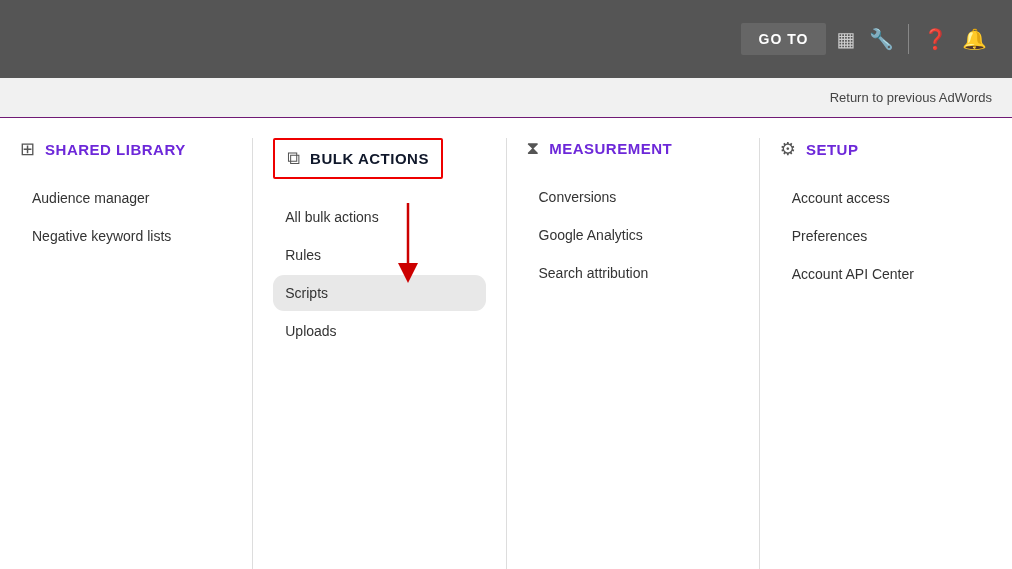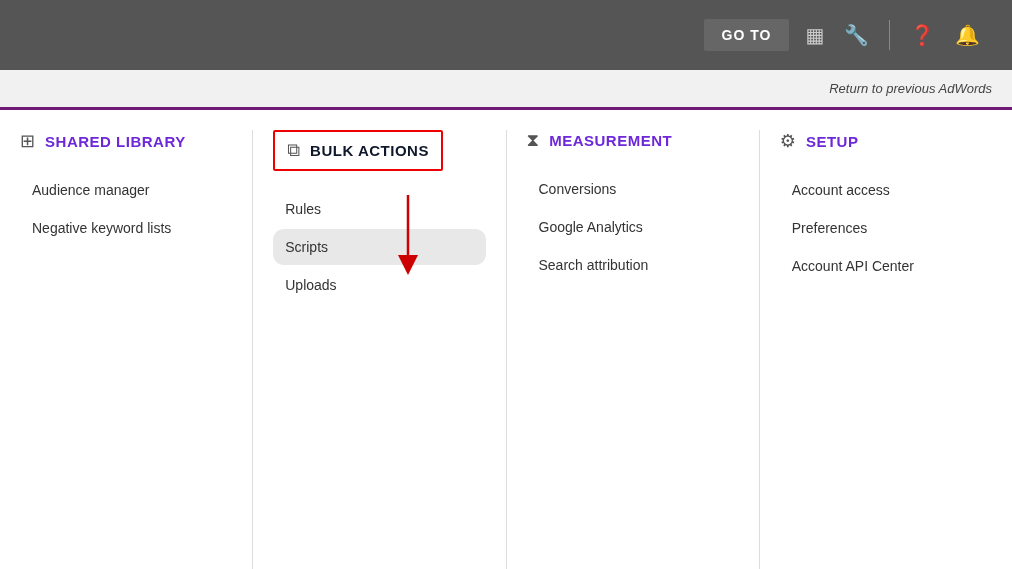--- a/index.html
+++ b/index.html
@@ -1,26 +1,26 @@
 <!DOCTYPE html>
 <html><head>
   <meta charset="utf-8">
   <style>
     * { margin: 0; padding: 0; box-sizing: border-box; }
     body { font-family: Arial, sans-serif; background: #fff; width: 1012px; height: 569px; overflow: hidden; }
 
     
     .topbar {
       background: #555;
-      height: 70px;
+      height: 78px;
       display: flex;
       align-items: center;
       justify-content: flex-end;
-      padding-right: 28px;
-      gap: 12px;
+      padding-right: 21px;
+      gap: 6px;
     }
     .goto-btn {
       background: #666;
       color: #fff;
       border: none;
       padding: 8px 18px;
       font-size: 14px;
       font-weight: bold;
       letter-spacing: 1px;
       cursor: pointer;
@@ -42,22 +42,21 @@
     }
 
     
     .returnbar {
       background: #f1f1f1;
       height: 40px;
       display: flex;
       align-items: center;
       justify-content: flex-end;
       padding-right: 20px;
-      border-bottom: 3px solid #701a75;
-      font-style: italic;
+      border-bottom: 1px solid #701a75;
     }
     .returnbar span {
       font-size: 13px;
       color: #444;
     }
 
     
     .main {
       display: flex;
       height: calc(569px - 110px);
@@ -165,20 +164,21 @@
     </div>
     <a class="nav-item">Audience manager</a>
     <a class="nav-item">Negative keyword lists</a>
   </div>
 
   <div class="col bulk-col">
     <div class="bulk-actions-header">
       <span class="col-header-icon">⧉</span>
       <span class="col-header-title">BULK ACTIONS</span>
     </div>
+    <a class="nav-item">All bulk actions</a>
     <a class="nav-item">Rules</a>
     <a class="nav-item highlighted">Scripts</a>
     <a class="nav-item">Uploads</a>
 
     
     <svg class="arrow-svg" width="80" height="100" style="position:absolute; top:60px; left:135px; pointer-events:none;">
       <defs>
         <marker id="arrowhead" markerWidth="8" markerHeight="8" refX="4" refY="4" orient="auto">
           <polygon points="0 0, 8 4, 0 8" fill="#cc0000"></polygon>
         </marker>

